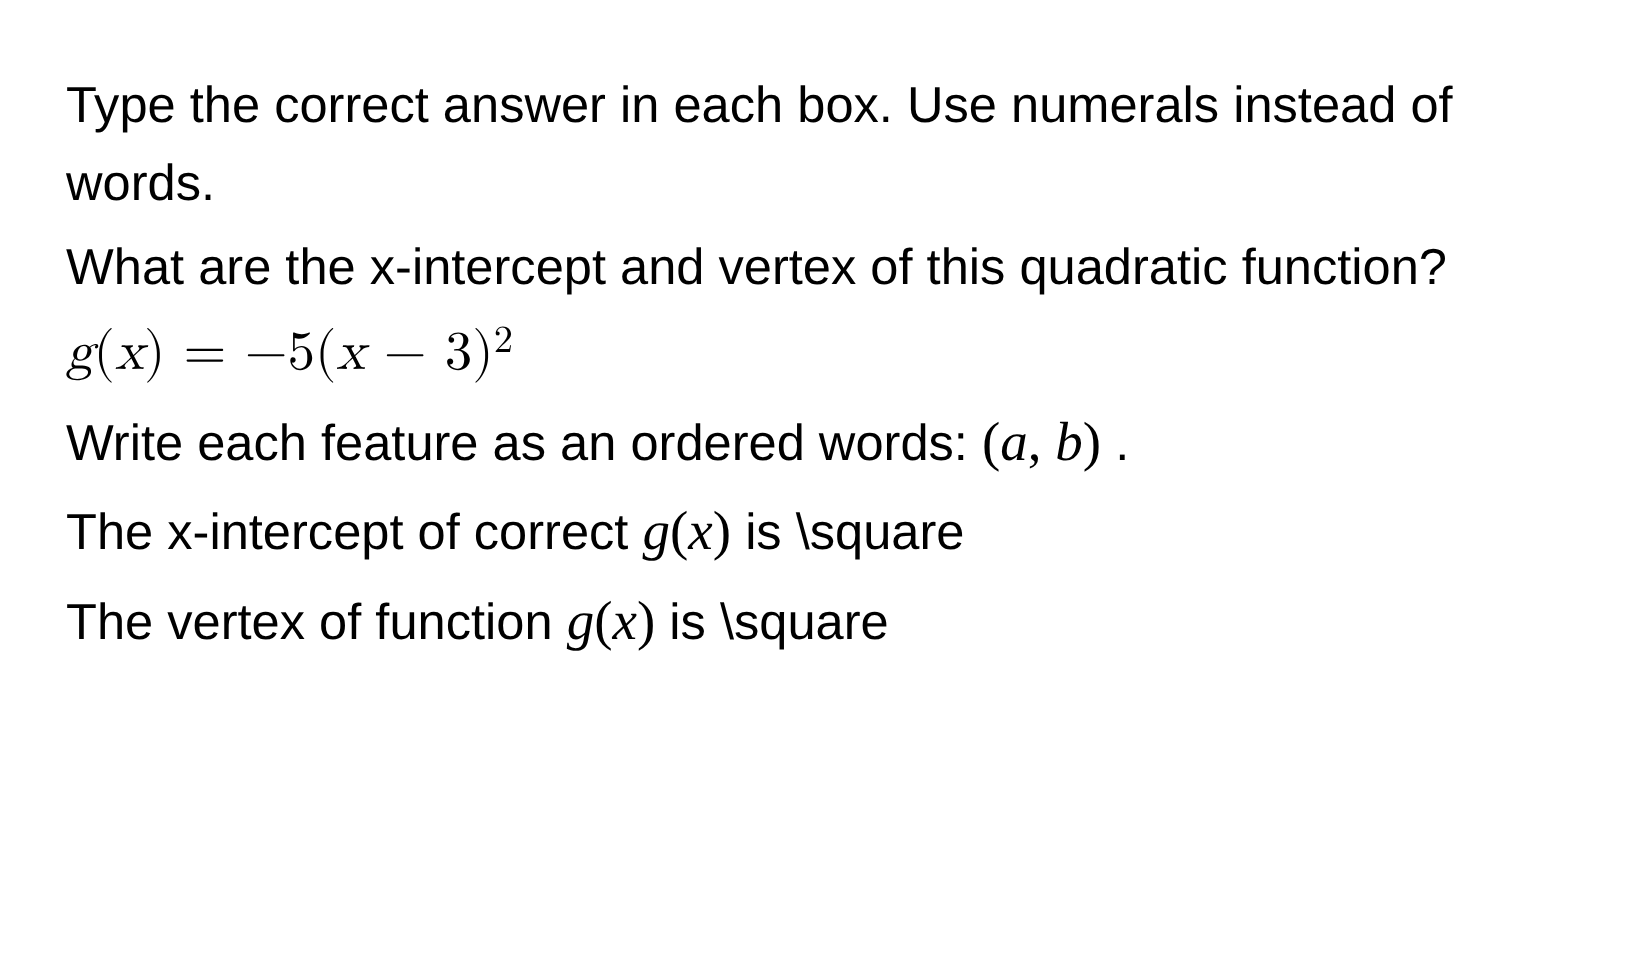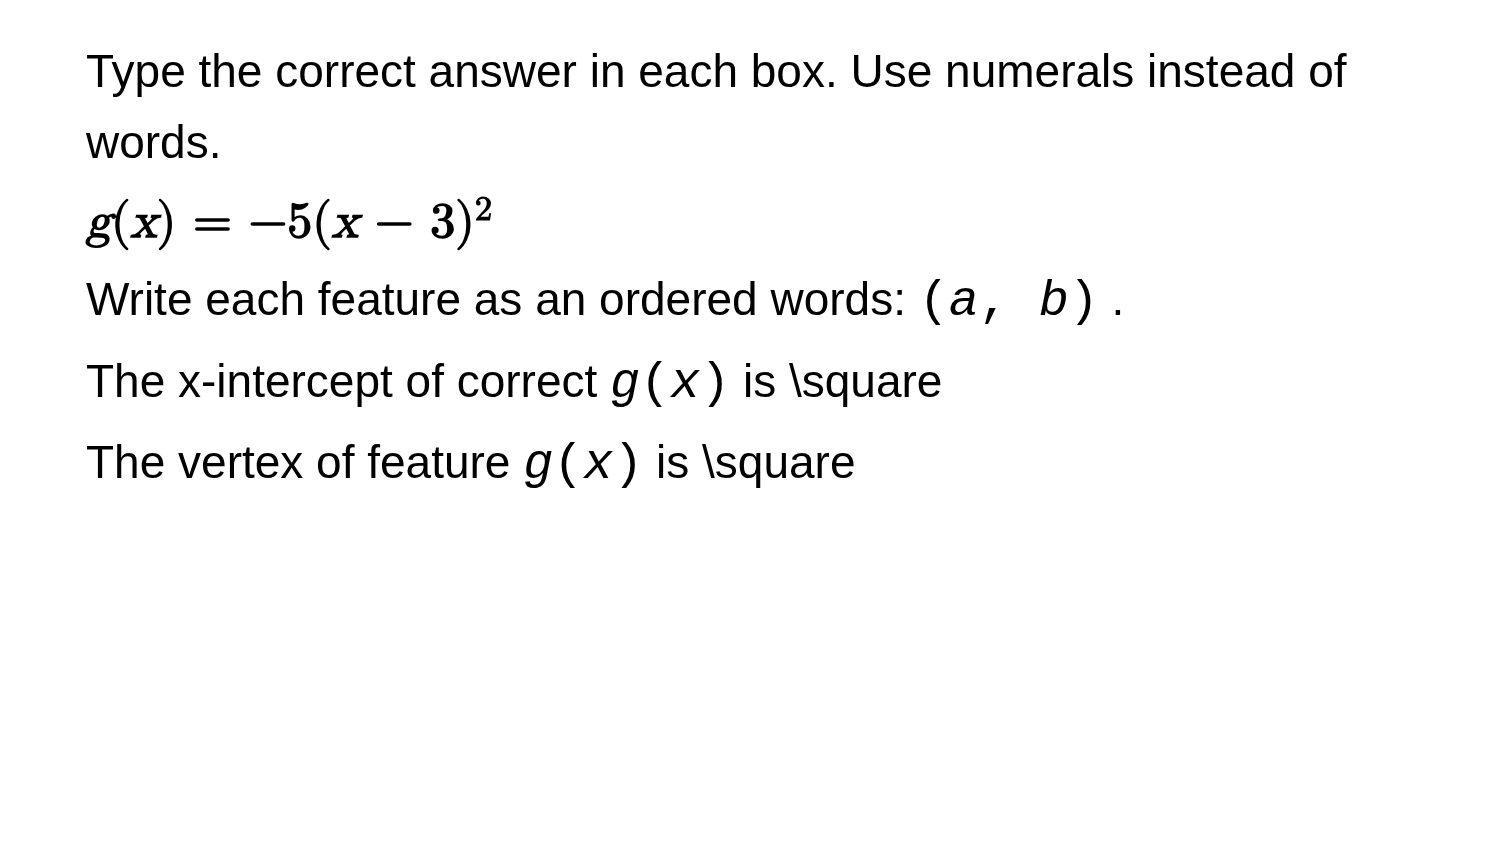--- a/index.html
+++ b/index.html
@@ -5,38 +5,36 @@
   html, body {
     margin: 0;
     padding: 0;
     width: 1500px;
     height: 868px;
     background: #ffffff;
     font-family: Arial, Helvetica, sans-serif;
     color: #000000;
   }
   .content {
-    padding: 36px 60px 40px 60px;
+    padding: 60px 60px 40px 60px;
     font-size: 46px;
     line-height: 1.55;
-    margin-left: 26px;
   }
   .para {
     margin: 0 0 4px 0;
   }
   .math-line {
     font-family: "Latin Modern Math", "STIX Two Math", "Cambria Math", Georgia, "Times New Roman", serif;
     font-style: italic;
     font-size: 50px;
     line-height: 1.5;
     white-space: nowrap;
-    font-weight: bold;
   }
   .math-inline {
-    font-family: Liberation Mono, monospace;
+    font-family: Liberation Serif, serif;
     font-style: italic;
     font-size: 50px;
     white-space: nowrap;
   }
   .math-inline .up,
   .math-line .up {
     font-style: normal;
   }
   .sup {
     font-size: 0.7em;
@@ -46,35 +44,36 @@
     font-style: normal;
   }
 </style>
 </head>
 <body>
 
 <div class="content">
 
   <p class="para">Type the correct answer in each box. Use numerals instead of words.</p>
 
+  <p class="para">What are the x-intercept and vertex of this quadratic function?</p>
 
   <p class="para math-line">
     <span>g</span><span class="up">(</span><span>x</span><span class="up">)</span><span class="up"> = </span><span class="up">−5</span><span class="up">(</span><span>x</span><span class="up"> − </span><span class="up">3</span><span class="up">)</span><span class="sup">2</span>
   </p>
 
   <p class="para">
     <span>Write each feature as an ordered words: </span>
     <span class="math-inline"><span class="up">(</span><span>a</span><span class="up">, </span><span>b</span><span class="up">)</span></span><span> .</span>
   </p>
 
   <p class="para">
     <span>The x-intercept of correct </span>
     <span class="math-inline"><span>g</span><span class="up">(</span><span>x</span><span class="up">)</span></span>
     <span> is \square</span>
   </p>
 
   <p class="para">
-    <span>The vertex of feature </span>
+    <span>The vertex of function </span>
     <span class="math-inline"><span>g</span><span class="up">(</span><span>x</span><span class="up">)</span></span>
     <span> is \square</span>
   </p>
 
 </div>
 
 </body></html>

